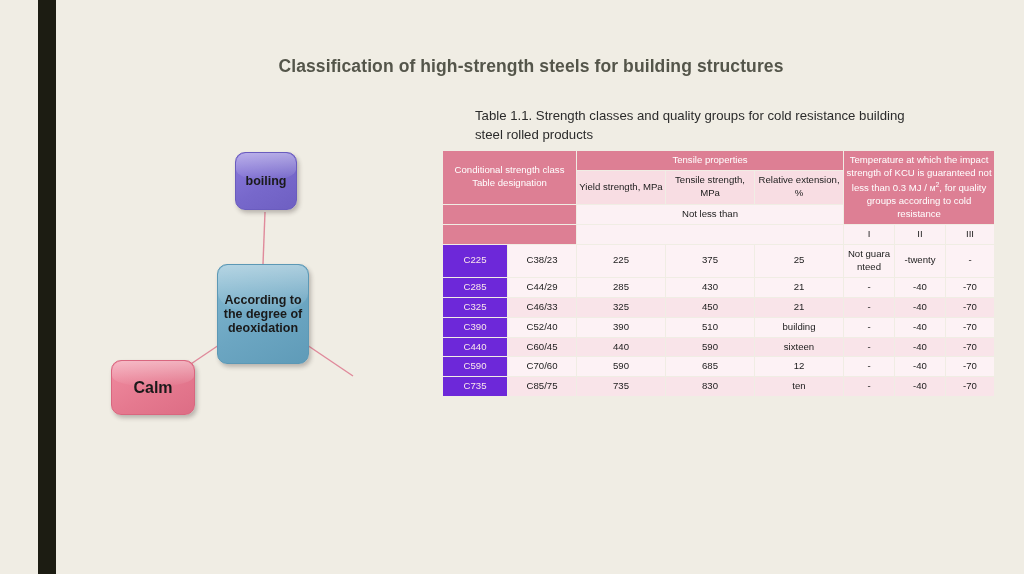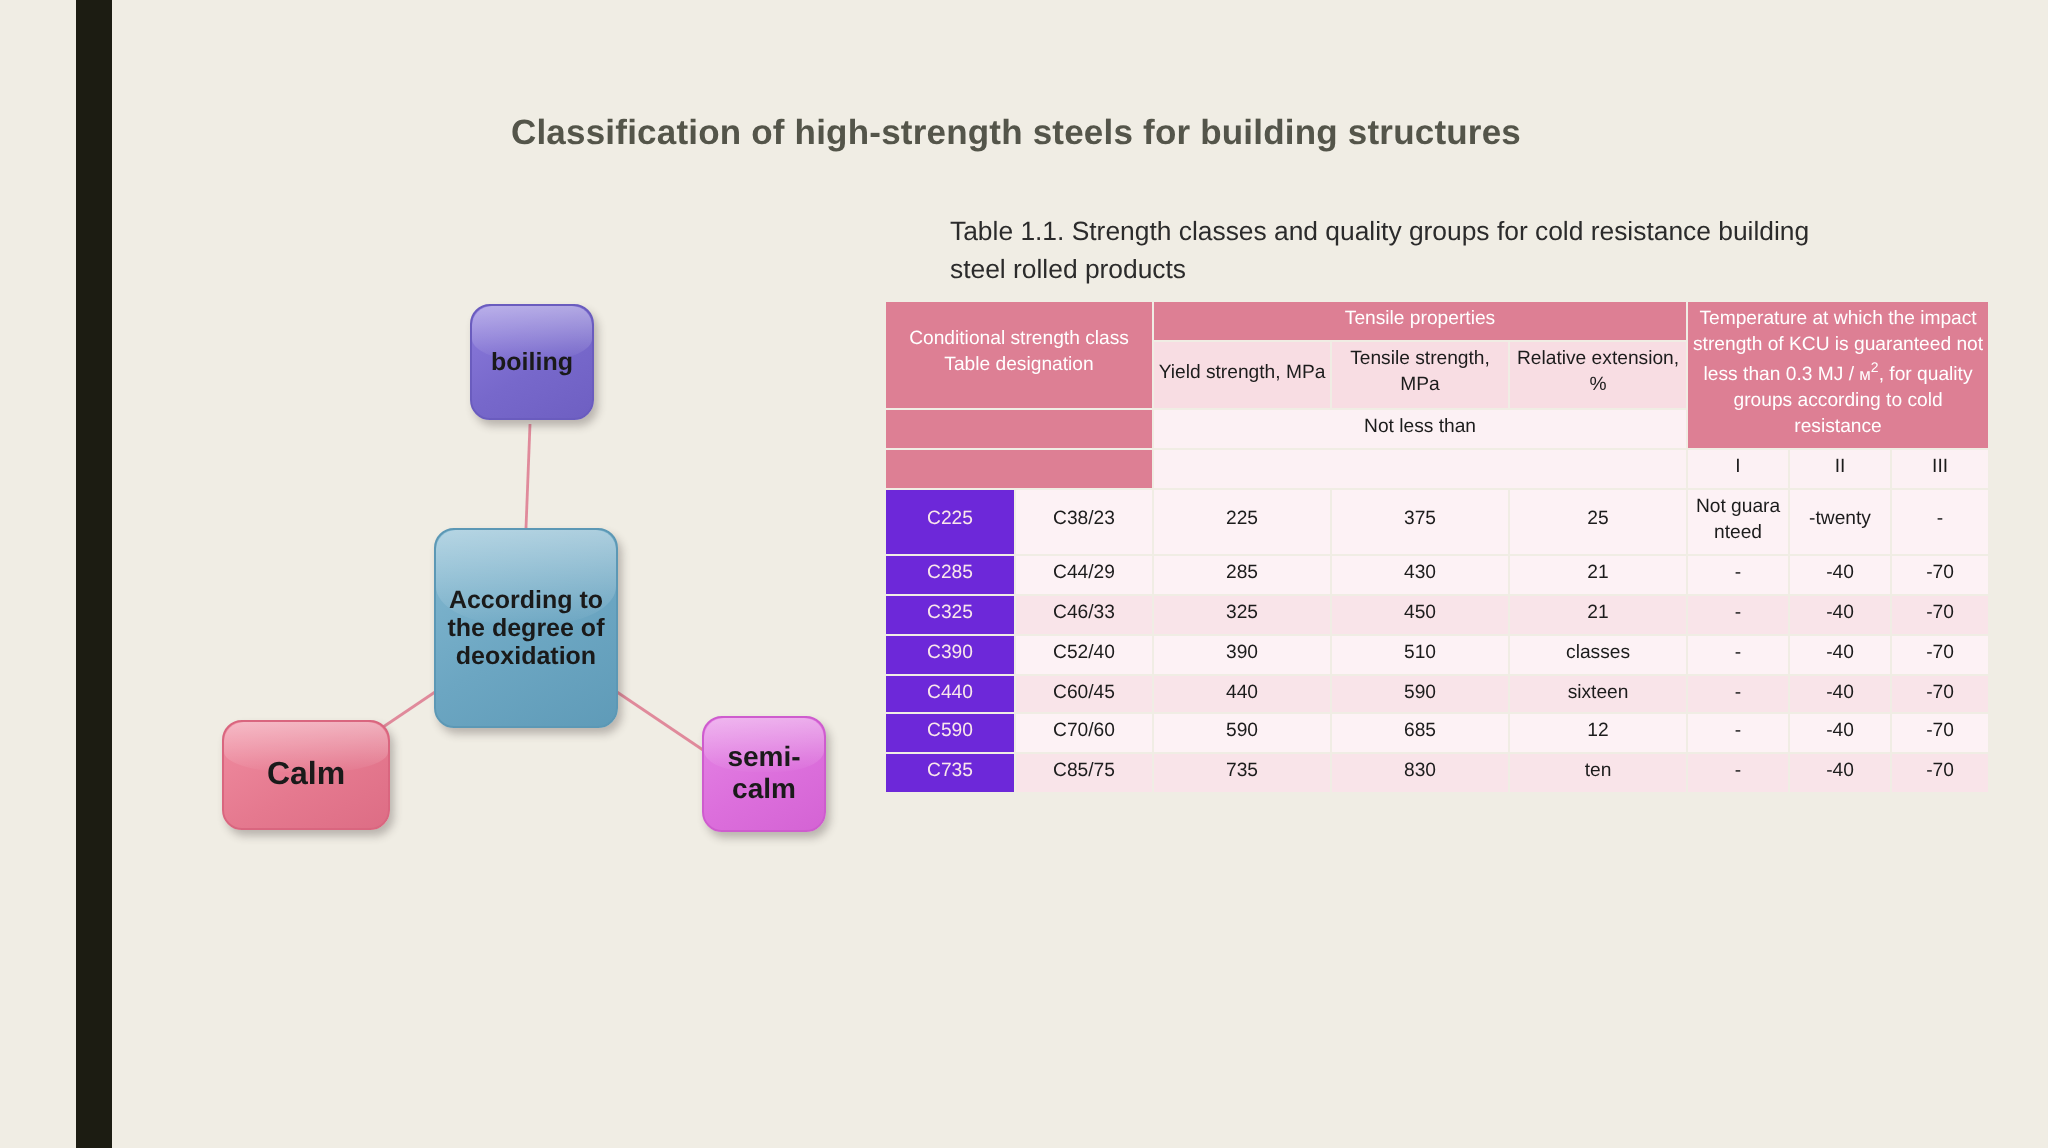--- a/index.html
+++ b/index.html
@@ -28,21 +28,21 @@
     left: 38px;
     top: 0;
     width: 18px;
     height: 574px;
     background: #1C1C12;
   }
 
   
   .slide-title {
     position: absolute;
-    left: 138px;
+    left: 161px;
     top: 56px;
     width: 740px;
     text-align: center;
     font-size: 17.5px;
     font-weight: bold;
     color: #54554A;
     letter-spacing: 0.1px;
     line-height: 1.2;
   }
 
@@ -204,24 +204,20 @@
     <div class="node node-center">
       <span class="gloss"></span>
       <span class="lbl">According to the degree of deoxidation</span>
     </div>
 
     <div class="node node-calm">
       <span class="gloss"></span>
       <span class="lbl">Calm</span>
     </div>
 
-    <div class="node node-semicalm">
-      <span class="gloss"></span>
-      <span class="lbl">semi-calm</span>
-    </div>
   </div>
 
   <div class="table-caption">Table 1.1. Strength classes and quality groups for cold resistance building steel rolled products</div>
 
   <div class="table-wrap">
     <table class="steel">
       <colgroup>
         <col style="width:64px">
         <col style="width:68px">
         <col style="width:88px">
@@ -287,21 +283,21 @@
           <td class="val">21</td>
           <td class="val">-</td>
           <td class="val">-40</td>
           <td class="val">-70</td>
         </tr>
         <tr class="rowB">
           <td class="cls-cell">C390</td>
           <td class="val">C52/40</td>
           <td class="val">390</td>
           <td class="val">510</td>
-          <td class="val">classes</td>
+          <td class="val">building</td>
           <td class="val">-</td>
           <td class="val">-40</td>
           <td class="val">-70</td>
         </tr>
         <tr class="rowA">
           <td class="cls-cell">C440</td>
           <td class="val">C60/45</td>
           <td class="val">440</td>
           <td class="val">590</td>
           <td class="val">sixteen</td>

